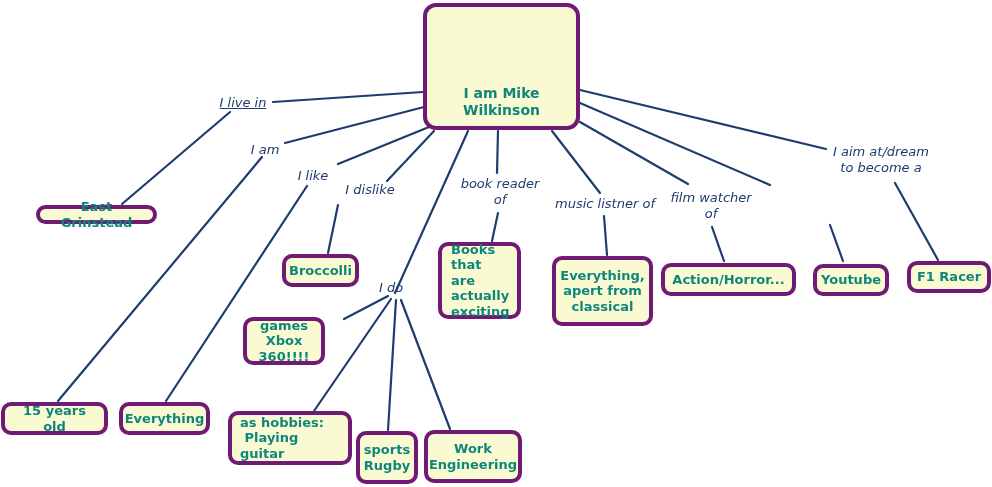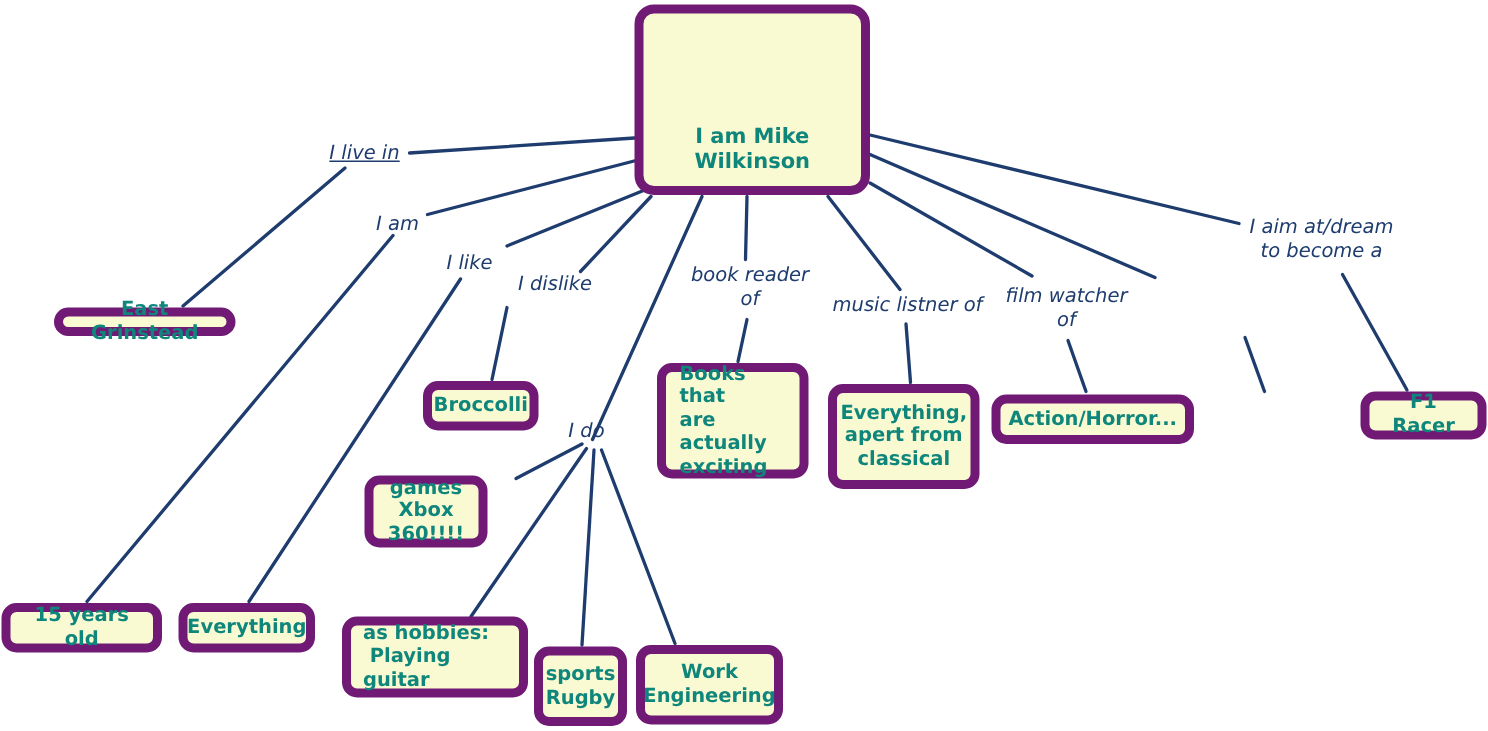--- a/index.html
+++ b/index.html
@@ -11,39 +11,39 @@
     font-family: "DejaVu Sans", "Liberation Sans", sans-serif;
     overflow: hidden;
   }
   #edges { position: absolute; left: 0; top: 0; width: 992px; height: 487px; }
   #edges line { stroke: #1E3C6E; stroke-width: 2.2; stroke-linecap: round; }
 
   .node {
     position: absolute;
     box-sizing: border-box;
     background: #FAFAD2;
-    border: 6px solid #701a75;
+    border: 4px solid #701a75;
     border-radius: 10px;
     color: #0F867B;
     font-weight: bold;
     font-size: 13px;
     line-height: 1.2;
     display: flex;
     align-items: center;
     justify-content: center;
     text-align: center;
     white-space: pre-line;
     padding: 2px 5px;
   }
   .n-central   { left: 423px; top: 3px;  width: 157px; height: 127px;
                  align-items: flex-end; padding-bottom: 7px; border-radius: 13px; font-size: 14px; }
   .n-east      { left: 36px;  top: 205px; width: 121px; height: 19px; }
   .n-broccolli { left: 282px; top: 254px; width: 77px;  height: 33px; }
   .n-games     { left: 243px; top: 317px; width: 82px; height: 48px; }
-  .n-books     { left: 438px; top: 242px; width: 101px; height: 77px;
+  .n-books     { left: 438px; top: 242px; width: 83px; height: 77px;
                  text-align: left; justify-content: flex-start; padding-left: 9px; }
   .n-everything{ left: 552px; top: 256px; width: 101px; height: 70px; }
   .n-action    { left: 661px; top: 263px; width: 135px; height: 33px; }
   .n-youtube   { left: 813px; top: 264px; width: 76px;  height: 32px; }
   .n-f1        { left: 907px; top: 261px; width: 84px;  height: 32px; }
   .n-age       { left: 1px;   top: 402px; width: 107px; height: 33px; }
   .n-computers { left: 119px; top: 402px; width: 91px;  height: 33px; }
   .n-hobbies   { left: 228px; top: 411px; width: 124px; height: 54px;
                  text-align: left; justify-content: flex-start; padding-left: 8px; }
   .n-sports    { left: 356px; top: 431px; width: 62px;  height: 53px; }
@@ -120,20 +120,21 @@
   <div class="node n-broccolli">Broccolli</div>
   <div class="node n-games">games
 Xbox 360!!!!</div>
   <div class="node n-books">Books that
 are actually
 exciting</div>
   <div class="node n-everything">Everything,
 apert from
 classical</div>
   <div class="node n-action">Action/Horror...</div>
+  <div class="node n-youtube">Youtube</div>
   <div class="node n-f1">F1 Racer</div>
   <div class="node n-age">15 years old</div>
   <div class="node n-computers">Everything</div>
   <div class="node n-hobbies">as hobbies:
 &nbsp;Playing guitar</div>
   <div class="node n-sports">sports
 Rugby</div>
   <div class="node n-work">Work
 Engineering</div>
 

